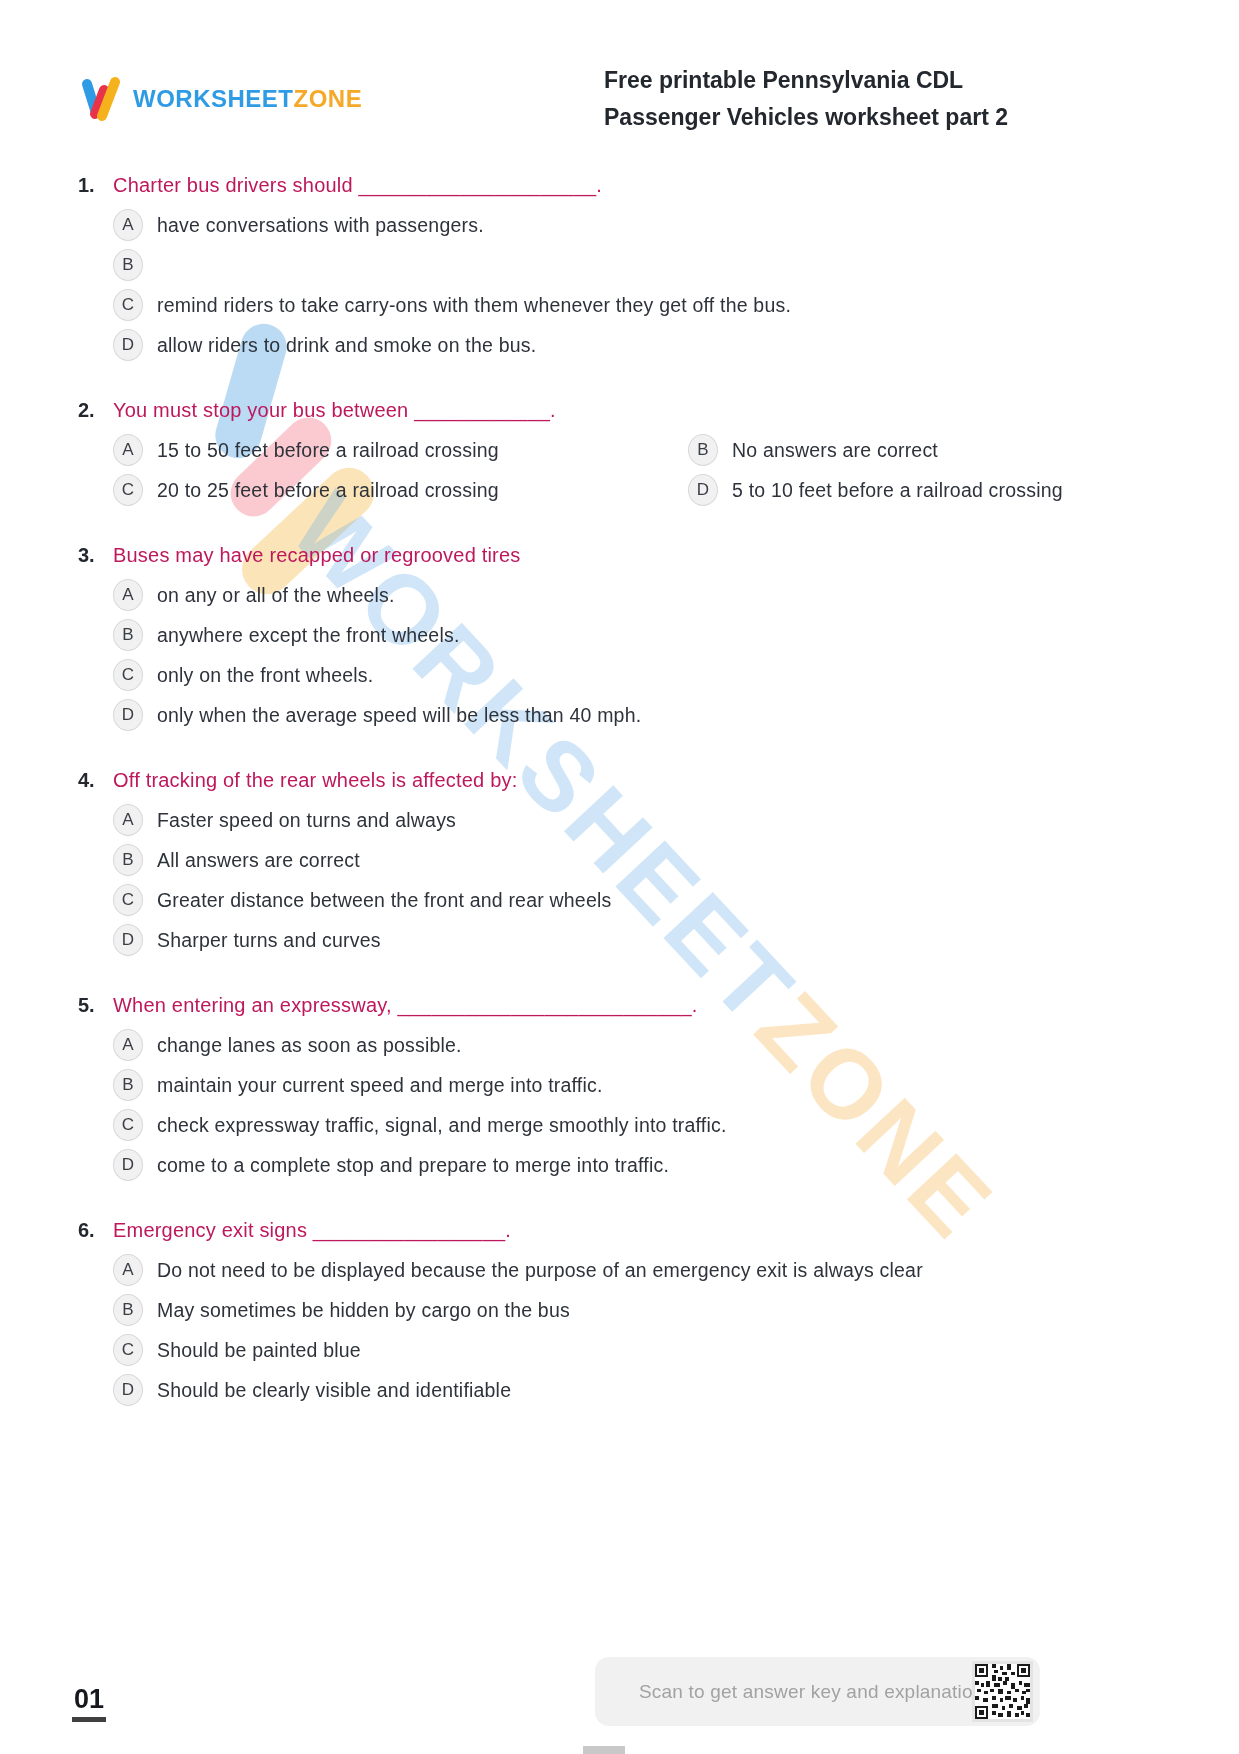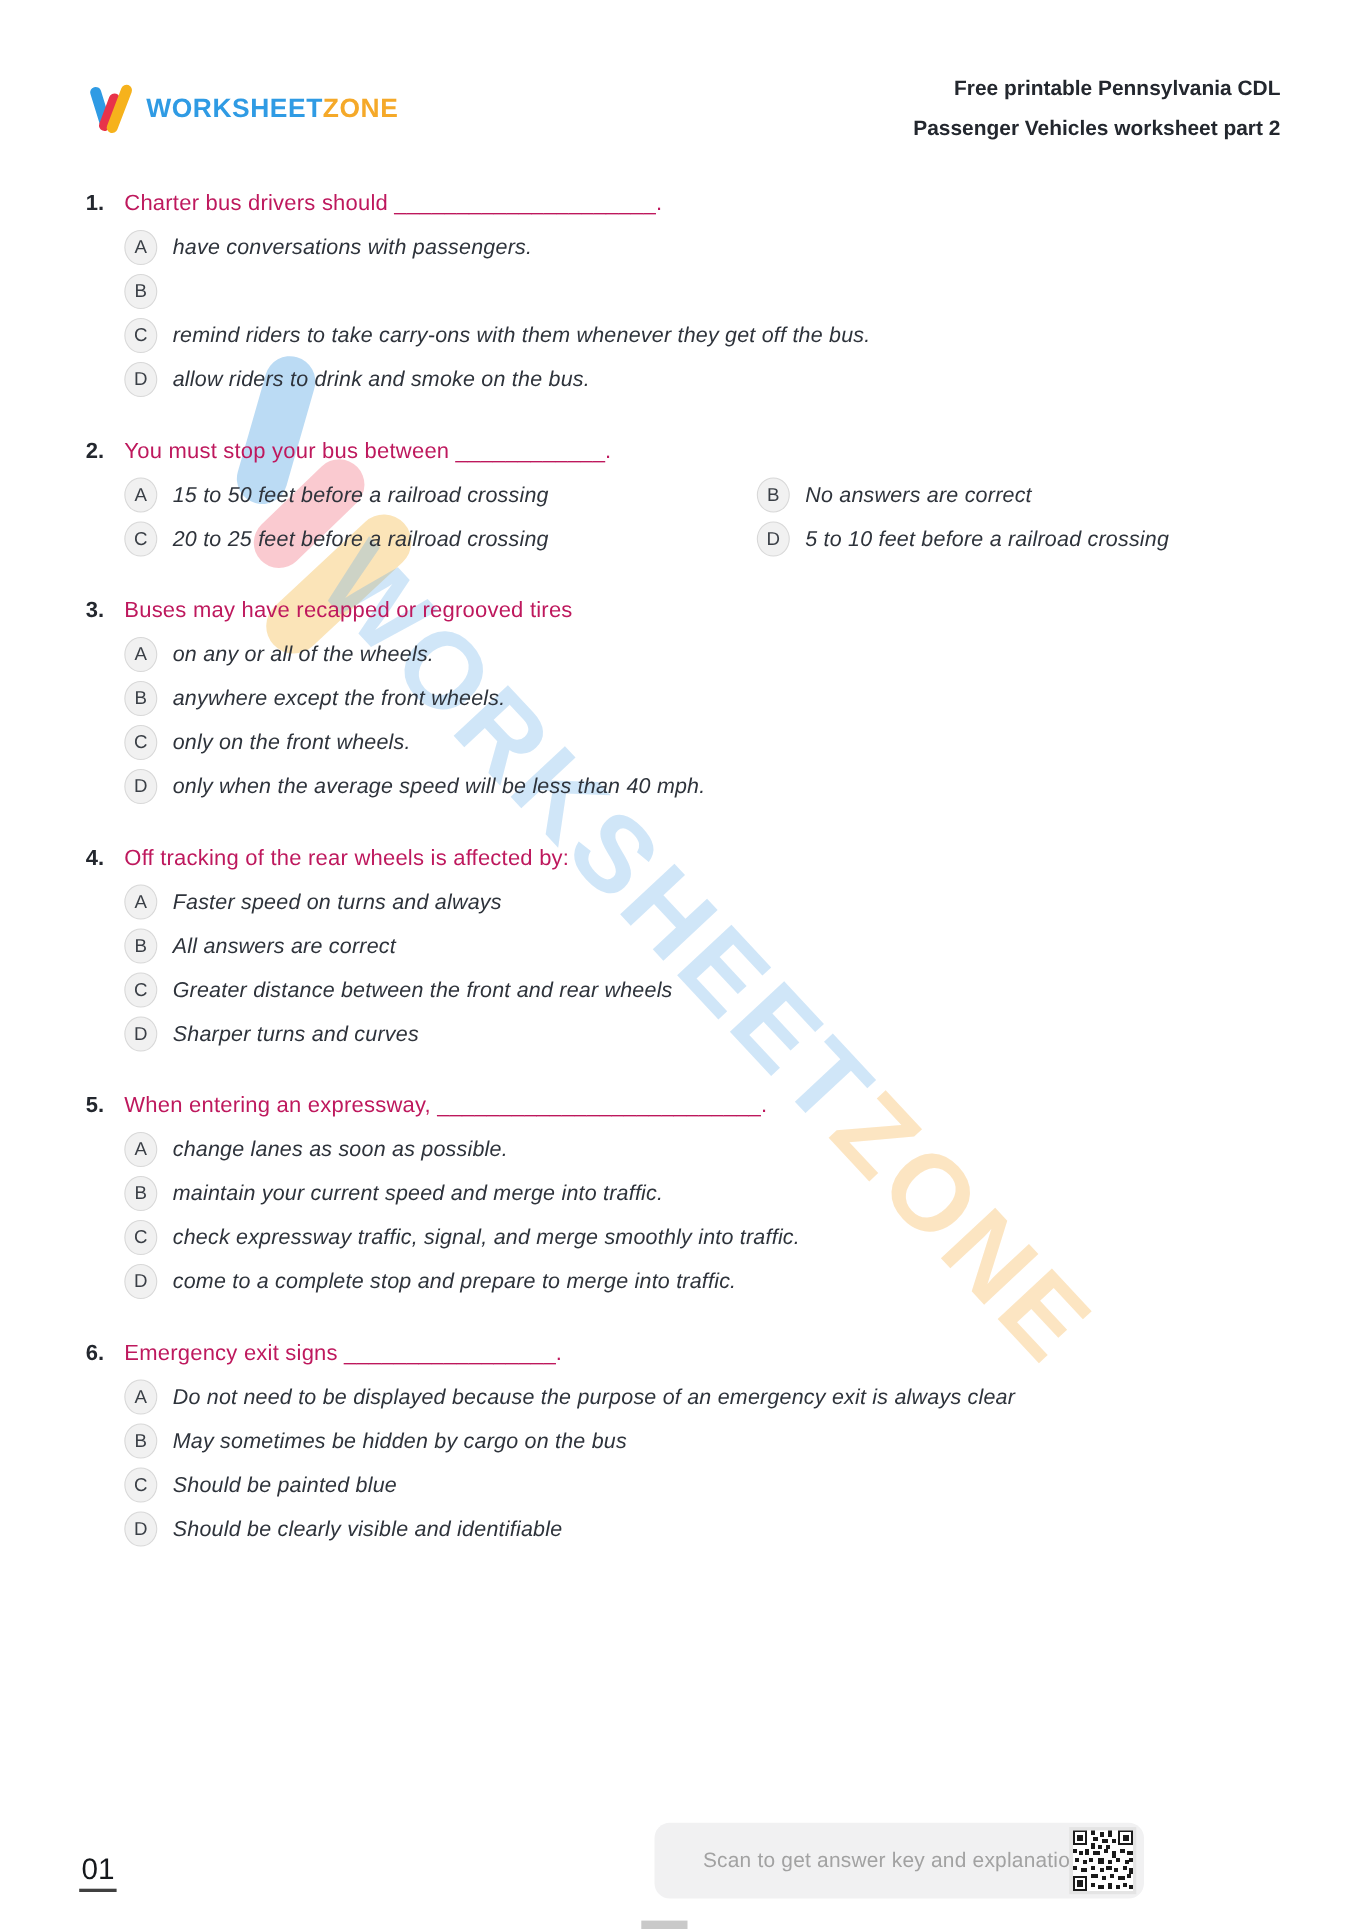--- a/index.html
+++ b/index.html
@@ -23,45 +23,45 @@
   .wm-primary{color:rgba(101,171,233,.30);}
   .wm-secondary{color:rgba(246,178,76,.34);}
 
   
   .header{position:absolute;top:62px;left:75px;right:75px;z-index:2;display:flex;}
   .logo{display:flex;align-items:center;gap:8px;}
   .logo svg{display:block;}
   .brand{font-size:24px;font-weight:700;letter-spacing:.5px;white-space:nowrap;}
   .brand .b1{color:#2f9be4;}
   .brand .b2{color:#f5a929;}
-  .title-block{margin-left:auto;width:560px;text-align:right;font-size:19px;font-weight:700;line-height:37px;color:#23272e;}
+  .title-block{margin-left:auto;width:560px;text-align:left;font-size:23px;font-weight:700;line-height:37px;color:#23272e;}
 
   
   .main{position:absolute;top:165px;left:78px;right:58px;z-index:2;}
   .question{margin-bottom:25px;}
   .q-head{display:flex;align-items:center;height:40px;font-size:20px;}
   .q-num{font-weight:700;width:26px;flex:0 0 26px;margin-right:9px;color:#23272e;}
   .q-text{letter-spacing:.2px;color:#be185d;}
   .options.cols-1 .option{height:40px;}
   .options.cols-2{display:grid;grid-template-columns:575px 1fr;}
   .options.cols-2 .option{height:40px;}
   .option{display:flex;align-items:center;padding-left:35px;}
   .badge{
     flex:0 0 30px;width:30px;height:32px;border-radius:50%;
     background:#f1f1f1;border:1px solid #d8d8d8;box-sizing:border-box;
     display:flex;align-items:center;justify-content:center;
     font-size:17px;color:#3a3f46;margin-right:14px;
   }
-  .opt-text{font-size:19.5px;letter-spacing:.2px;color:#2e333b;font-style:italic;}
+  .opt-text{font-size:19.5px;letter-spacing:.2px;color:#2e333b;}
 
   
   .page-number{
     position:absolute;left:72px;top:1684px;z-index:2;
-    font-size:27px;font-weight:400;color:#15181c;
-    border-bottom:3px solid #404040;padding:0 2px 2px 2px;
+    font-size:27px;font-weight:700;color:#15181c;
+    border-bottom:5px solid #404040;padding:0 2px 2px 2px;
   }
   .scan-bar{
     position:absolute;left:595px;top:1657px;width:445px;height:69px;z-index:2;
     background:#f1f1f2;border-radius:14px;display:flex;align-items:center;
   }
   .scan-text{margin-left:44px;font-size:19px;color:#a2a2a2;letter-spacing:.2px;}
   .qr{
     position:absolute;right:7px;top:4px;width:61px;height:61px;
     background:#e4e4e4;display:flex;align-items:center;justify-content:center;
   }

